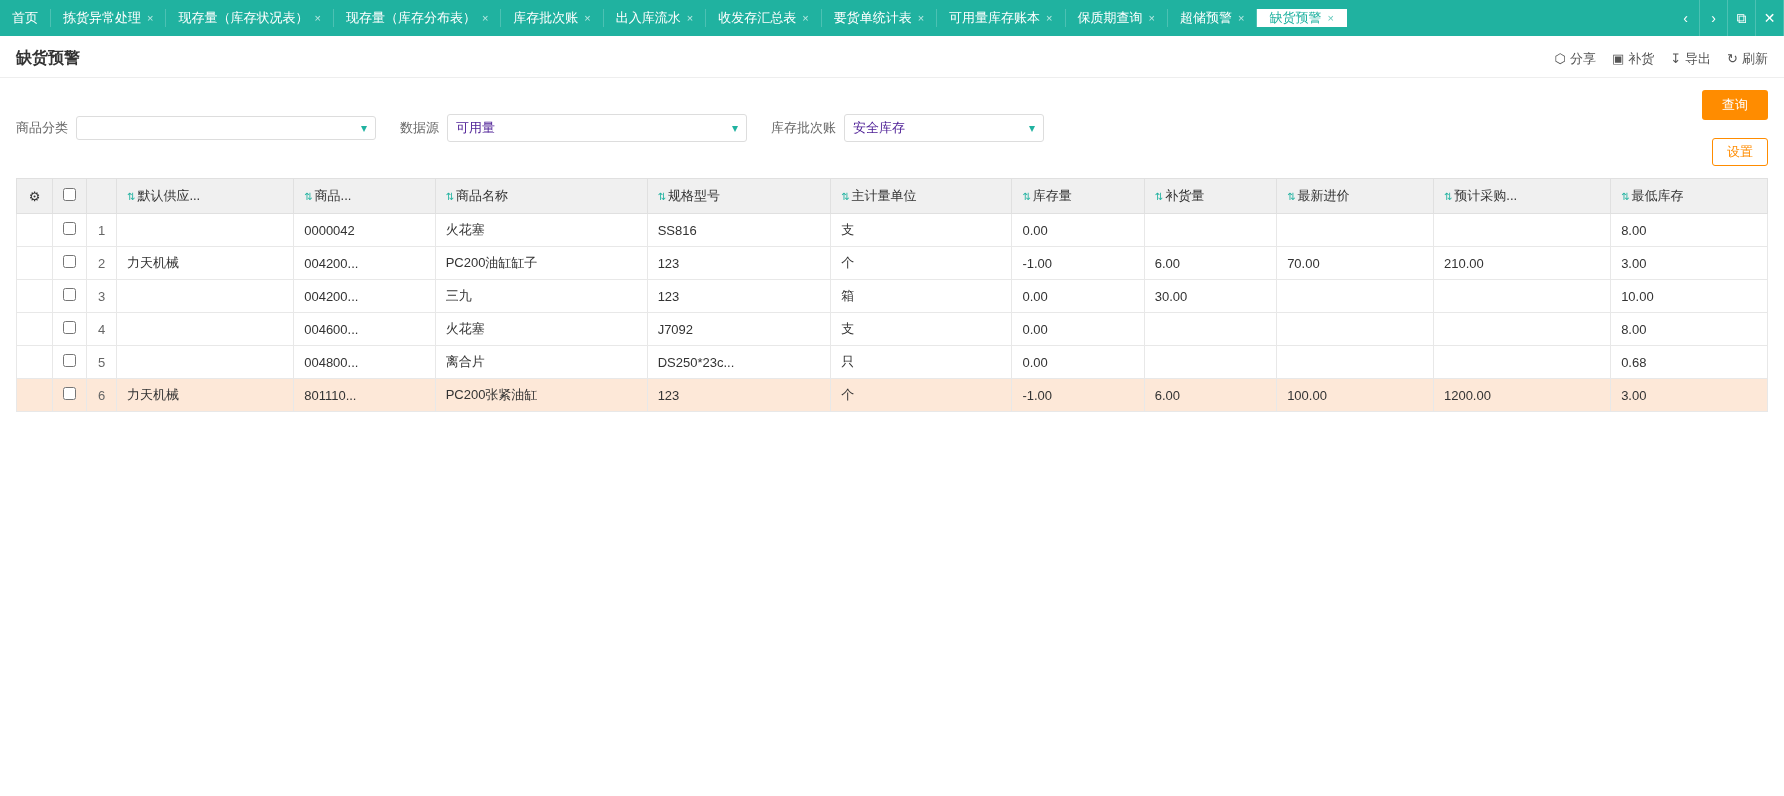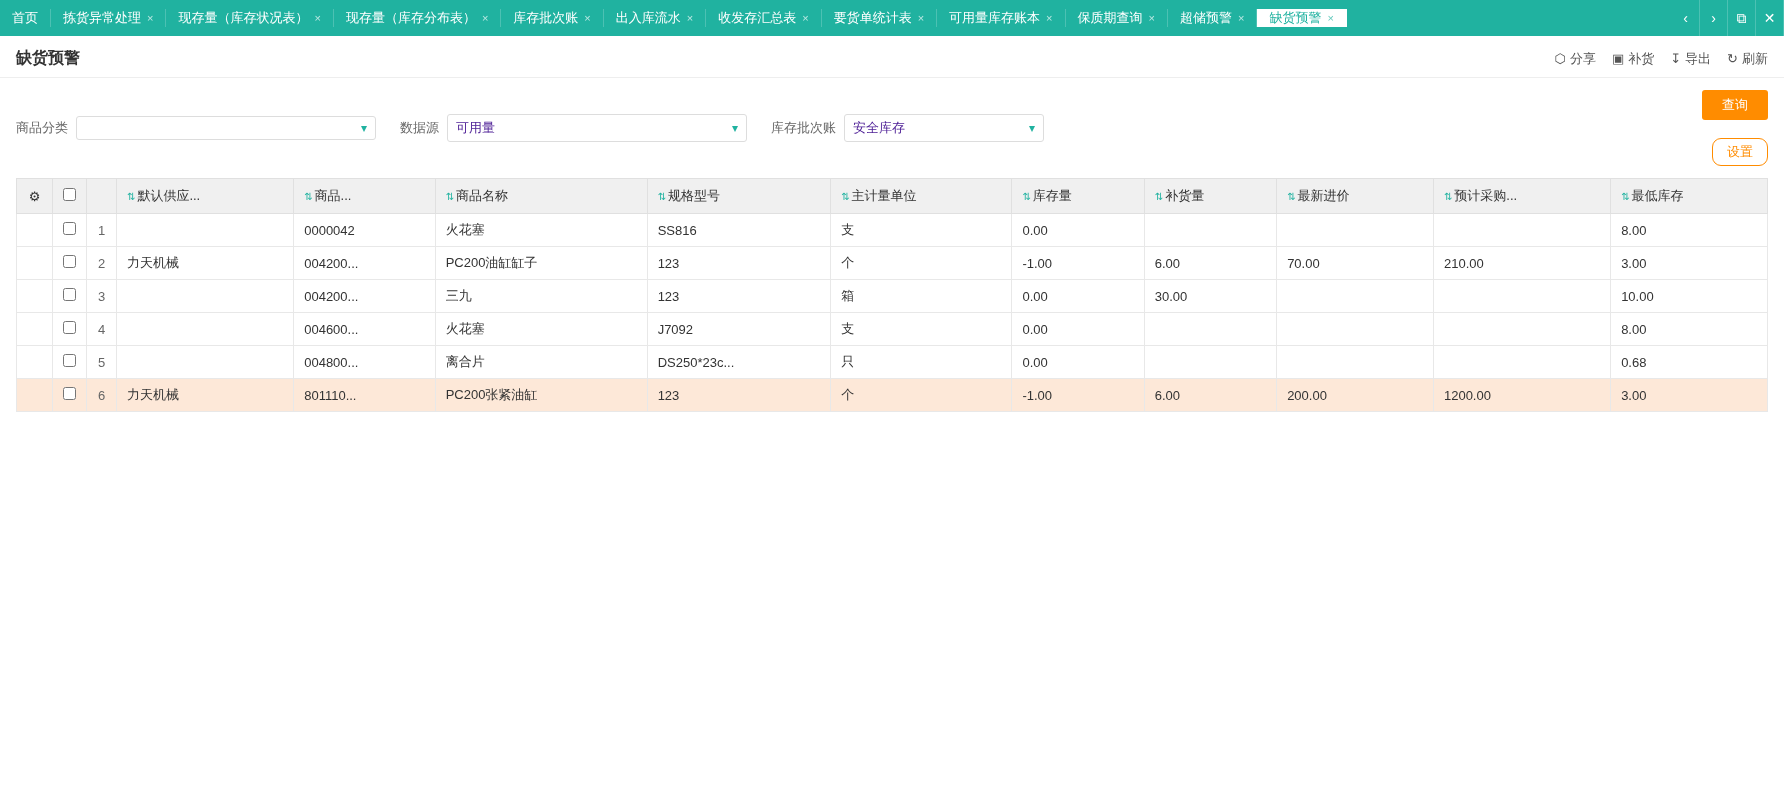--- a/index.html
+++ b/index.html
@@ -124,21 +124,21 @@
       border: none;
       border-radius: 3px;
       padding: 6px 20px;
       cursor: pointer;
       font-size: 13px;
     }
     .btn-settings {
       background: #fff;
       color: #ff8c00;
       border: 1px solid #ff8c00;
-      border-radius: 9px;
+      border-radius: 3px;
       padding: 4px 14px;
       cursor: pointer;
       font-size: 13px;
     }
 
     .filter-right {
       margin-left: auto;
       display: flex;
       flex-direction: column;
       gap: 18px;
@@ -401,21 +401,21 @@
             <td class="gear-cell"></td>
             <td class="checkbox-cell"><input type="checkbox" style=""></td>
             <td class="row-num">6</td>
             <td>力天机械</td>
             <td>801110...</td>
             <td>PC200张紧油缸</td>
             <td>123</td>
             <td>个</td>
             <td>-1.00</td>
             <td>6.00</td>
-            <td>200.00</td>
+            <td>100.00</td>
             <td>1200.00</td>
             <td>3.00</td>
           </tr>
         </tbody>
     </table>
   </div>
 
 </div>
 
 </body></html>

